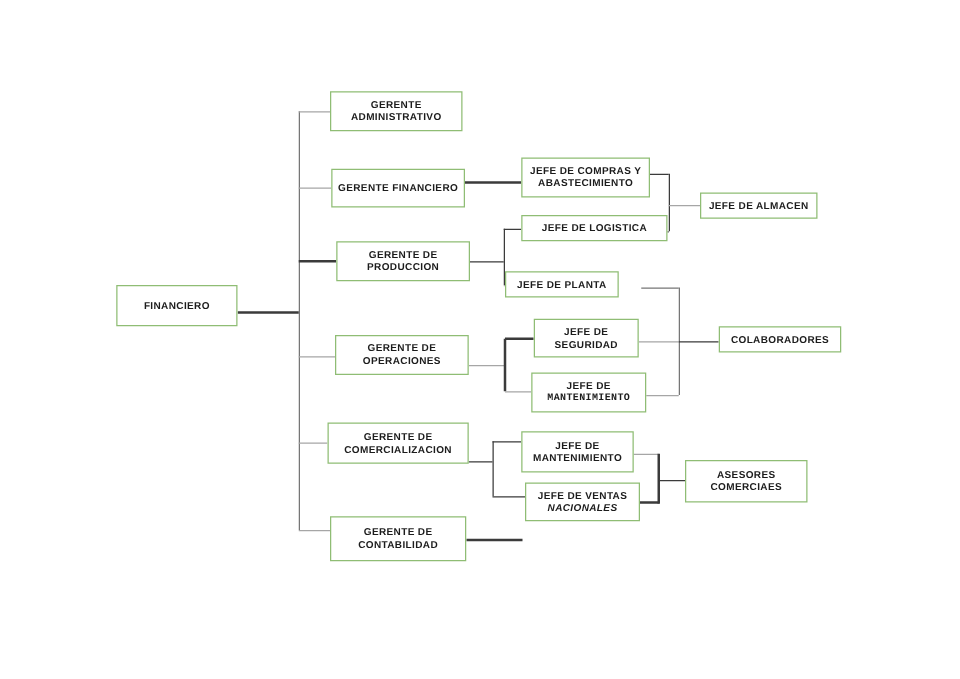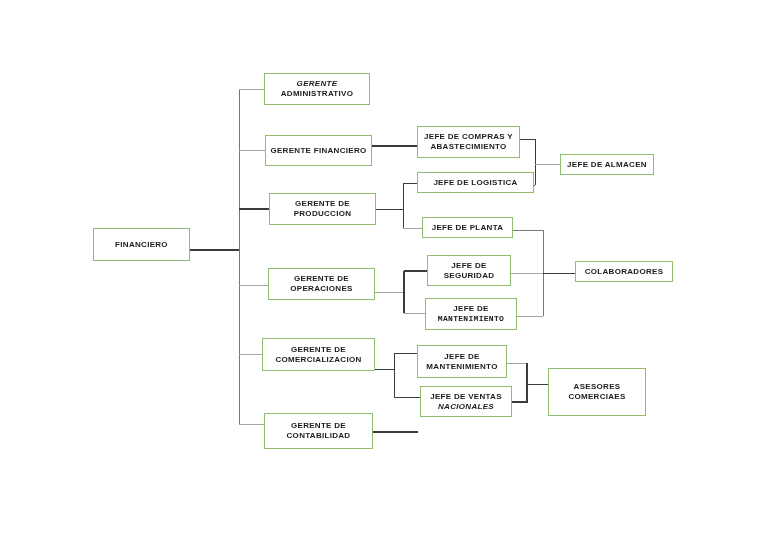--- a/index.html
+++ b/index.html
@@ -71,21 +71,21 @@
     <div class="seg" style="left: 394px; top: 396.5px; width: 26px; height: 1px; background: rgb(59, 59, 59);"></div>
     <div class="seg" style="left: 506px; top: 362.5px; width: 21px; height: 1px; background: rgb(166, 166, 166);"></div>
     <div class="seg" style="left: 526px; top: 363px; width: 2px; height: 40px; background: rgb(59, 59, 59);"></div>
     <div class="seg" style="left: 512px; top: 401px; width: 15px; height: 2px; background: rgb(59, 59, 59);"></div>
     <div class="seg" style="left: 527px; top: 383.5px; width: 21px; height: 1px; background: rgb(59, 59, 59);"></div>
     <div class="seg" style="left: 373px; top: 431px; width: 45px; height: 2px; background: rgb(59, 59, 59);"></div>
     <div class="node" style="left: 93px; top: 228px; width: 97px; height: 33px; border-color: rgb(143, 189, 116);">
       <div class="node-line" style="color: rgb(28, 28, 28);">FINANCIERO</div>
     </div>
     <div class="node" style="left: 264px; top: 73px; width: 106px; height: 32px; border-color: rgb(143, 189, 116);">
-      <div class="node-line" style="color: rgb(28, 28, 28); font-style: italic;">GERENTE</div>
+      <div class="node-line" style="color: rgb(28, 28, 28);">GERENTE</div>
       <div class="node-line" style="color: rgb(28, 28, 28);">ADMINISTRATIVO</div>
     </div>
     <div class="node" style="left: 265px; top: 135px; width: 107px; height: 31px; border-color: rgb(143, 189, 116);">
       <div class="node-line" style="color: rgb(28, 28, 28);">GERENTE FINANCIERO</div>
     </div>
     <div class="node" style="left: 269px; top: 193px; width: 107px; height: 32px; border-color: rgb(143, 189, 116);">
       <div class="node-line" style="color: rgb(28, 28, 28);">GERENTE DE</div>
       <div class="node-line" style="color: rgb(28, 28, 28);">PRODUCCION</div>
     </div>
     <div class="node" style="left: 268px; top: 268px; width: 107px; height: 32px; border-color: rgb(143, 189, 116);">
@@ -100,21 +100,21 @@
       <div class="node-line" style="color: rgb(28, 28, 28);">GERENTE DE</div>
       <div class="node-line" style="color: rgb(28, 28, 28);">CONTABILIDAD</div>
     </div>
     <div class="node" style="left: 417px; top: 126px; width: 103px; height: 32px; border-color: rgb(143, 189, 116);">
       <div class="node-line" style="color: rgb(28, 28, 28);">JEFE DE COMPRAS Y</div>
       <div class="node-line" style="color: rgb(28, 28, 28);">ABASTECIMIENTO</div>
     </div>
     <div class="node" style="left: 417px; top: 172px; width: 117px; height: 21px; border-color: rgb(143, 189, 116);">
       <div class="node-line" style="color: rgb(28, 28, 28);">JEFE DE LOGISTICA</div>
     </div>
-    <div class="node" style="left: 422px; top: 217px; width: 91px; height: 21px; border-color: rgb(143, 189, 116);">
+    <div class="node" style="left: 404px; top: 217px; width: 91px; height: 21px; border-color: rgb(143, 189, 116);">
       <div class="node-line" style="color: rgb(28, 28, 28);">JEFE DE PLANTA</div>
     </div>
     <div class="node" style="left: 427px; top: 255px; width: 84px; height: 31px; border-color: rgb(143, 189, 116);">
       <div class="node-line" style="color: rgb(28, 28, 28);">JEFE DE</div>
       <div class="node-line" style="color: rgb(28, 28, 28);">SEGURIDAD</div>
     </div>
     <div class="node" style="left: 425px; top: 298px; width: 92px; height: 32px; border-color: rgb(143, 189, 116);">
       <div class="node-line" style="color: rgb(28, 28, 28);">JEFE DE</div>
       <div class="node-line" style="color: rgb(28, 28, 28); font-family: Liberation Mono, monospace;">MANTENIMIENTO</div>
     </div>
@@ -125,17 +125,17 @@
     <div class="node" style="left: 420px; top: 386px; width: 92px; height: 31px; border-color: rgb(143, 189, 116); text-align: right;">
       <div class="node-line" style="color: rgb(28, 28, 28);">JEFE DE VENTAS</div>
       <div class="node-line" style="color: rgb(28, 28, 28); font-style: italic;">NACIONALES</div>
     </div>
     <div class="node" style="left: 560px; top: 154px; width: 94px; height: 21px; border-color: rgb(143, 189, 116);">
       <div class="node-line" style="color: rgb(28, 28, 28);">JEFE DE ALMACEN</div>
     </div>
     <div class="node" style="left: 575px; top: 261px; width: 98px; height: 21px; border-color: rgb(143, 189, 116);">
       <div class="node-line" style="color: rgb(28, 28, 28);">COLABORADORES</div>
     </div>
-    <div class="node" style="left: 548px; top: 368px; width: 98px; height: 48px; border-color: rgb(143, 189, 116);">
+    <div class="node" style="left: 548px; top: 368px; width: 98px; height: 34px; border-color: rgb(143, 189, 116);">
       <div class="node-line" style="color: rgb(28, 28, 28);">ASESORES</div>
       <div class="node-line" style="color: rgb(28, 28, 28);">COMERCIAES</div>
     </div>
   </div>
 
 </body></html>

